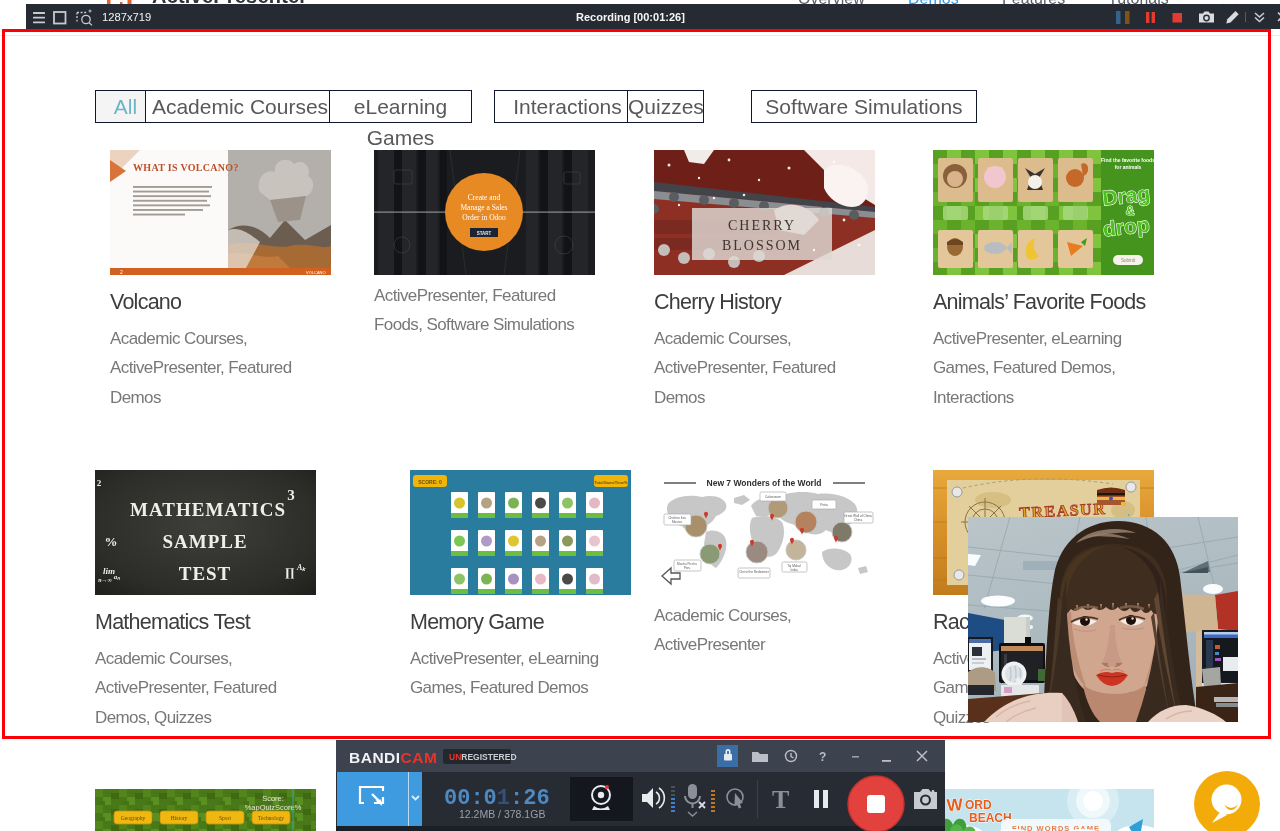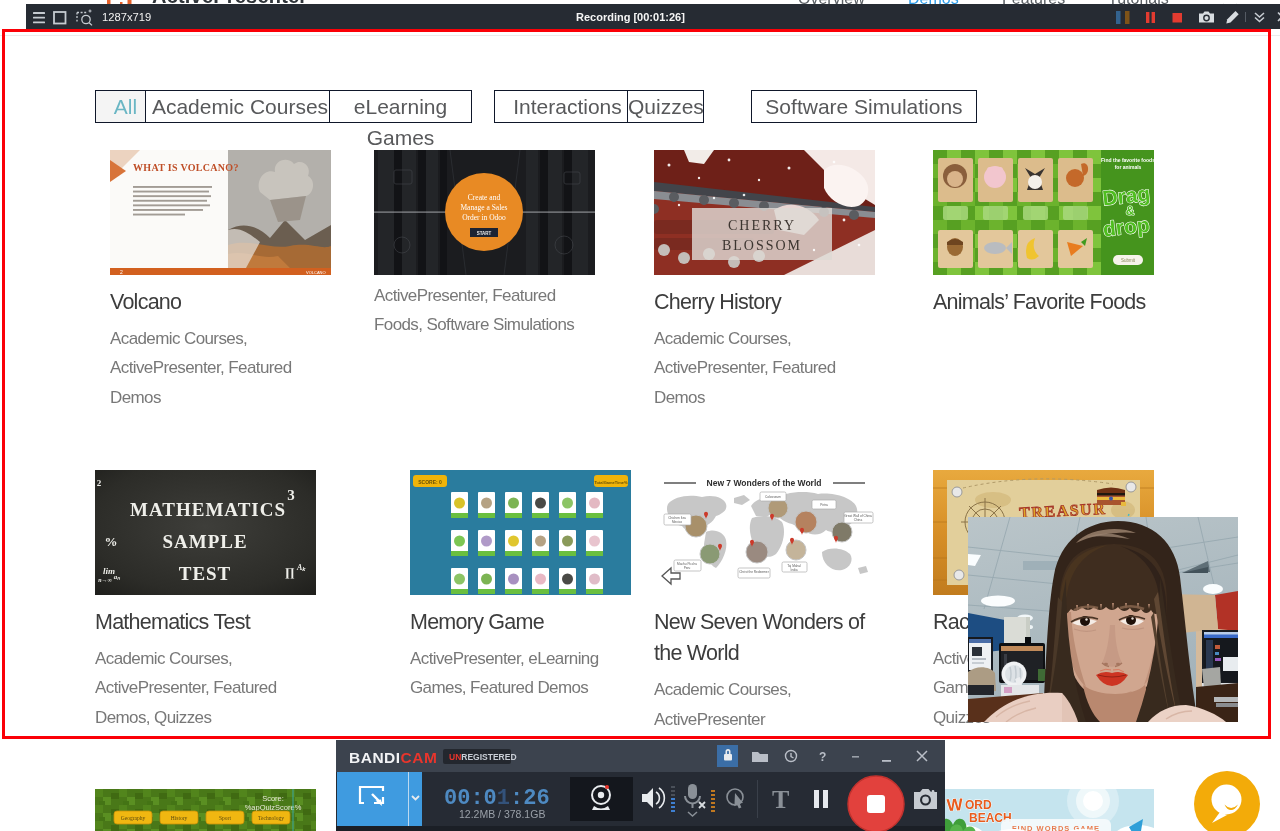--- a/index.html
+++ b/index.html
@@ -243,20 +243,21 @@
         <ellipse cx="22" cy="97" rx="8" ry="9" fill="#9a6a34"></ellipse>
               <path d="M14,92 Q22,86 30,92 L30,95 L14,95 Z" fill="#6e4520"></path>
         <ellipse cx="62" cy="98" rx="11" ry="6" fill="#b9bcc0"></ellipse>
               <path d="M73,98 L79,92 L79,104 Z" fill="#b9bcc0"></path>
         <path d="M94,108 Q90,92 102,88 Q98,100 106,106 Q100,112 94,108" fill="#f0c430"></path>
         <path d="M134,92 L150,96 L138,106 Z" fill="#e87c1e"></path>
               <path d="M148,92 L154,88 L152,96 Z" fill="#3f9a1e"></path>
       </g>
     </svg></div>
     <div class="ctitle">Animals’ Favorite Foods</div>
+    <div class="ctags">ActivePresenter, eLearning Games, Featured Demos, Interactions</div>
   </div>
 
   <div class="card" style="left:95px; top:470px;">
     <div class="thumb"><svg width="221" height="125" xmlns="http://www.w3.org/2000/svg">
       <defs>
               <radialGradient id="chalk" cx="50%" cy="45%" r="75%">
         <stop offset="0%" stop-color="#3e3e3a"></stop>
                 <stop offset="70%" stop-color="#2c2c28"></stop>
                 <stop offset="100%" stop-color="#1e1e1b"></stop>
       </radialGradient>
@@ -437,21 +438,20 @@
         <text x="204" y="46.5">Great Wall of China</text>
               <text x="204" y="50.5">China</text>
         <text x="33" y="94.5">Machu Picchu</text>
               <text x="33" y="98.5">Peru</text>
         <text x="100" y="103">Christ the Redeemer</text>
         <text x="140" y="96.5">Taj Mahal</text>
               <text x="140" y="100.5">India</text>
       </g>
       <path d="M8,106 l9,-8 v5 h9 v6 h-9 v5 z" fill="none" stroke="#555" stroke-width="1.3"></path>
     </svg></div>
-    <div class="ctitle">New Seven Wonders of the World</div>
     <div class="ctags">Academic Courses, ActivePresenter</div>
   </div>
 
   <div class="card" style="left:933px; top:470px;">
     <div class="thumb"><svg width="221" height="125" xmlns="http://www.w3.org/2000/svg">
       <defs>
               <linearGradient id="wood" x1="0" y1="0" x2="0" y2="1">
         <stop offset="0%" stop-color="#e8a93e"></stop>
                 <stop offset="50%" stop-color="#d78f27"></stop>
                 <stop offset="100%" stop-color="#c17c1e"></stop>

